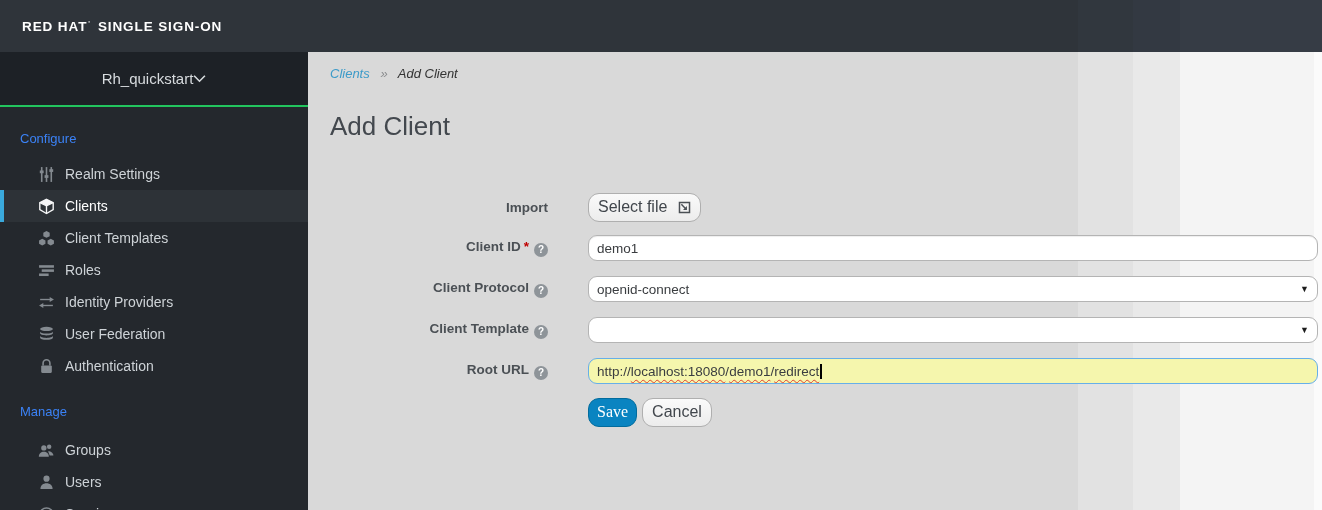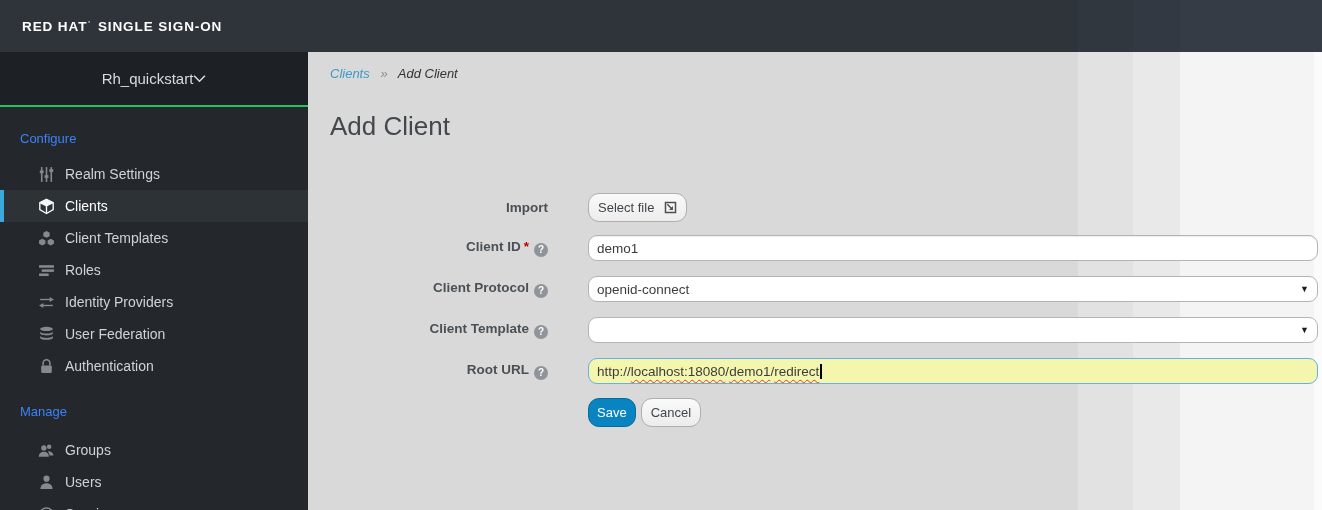--- a/index.html
+++ b/index.html
@@ -70,23 +70,23 @@
     padding:0 8px; font-size:13.5px; color:#3a3d40; border-radius:9px;
     font-family:inherit;
   }
   .text-input { box-shadow:inset 0 1px 1px rgba(0,0,0,.07); }
   .select { padding-right:36px; display:flex; align-items:center; position:relative; cursor:pointer; }
   .select .sel-caret { position:absolute; right:8px; top:8px; font-size:9px; color:#1d1d1d; line-height:1; }
   .url-input { display:flex; align-items:center; background:#f5f6ad; border-color:#66afe9; white-space:pre;text-align:center; }
   .squiggle { text-decoration-line:underline; text-decoration-style:wavy; text-decoration-color:#e03c31; text-decoration-thickness:1px; text-underline-offset:3px; text-decoration-skip-ink:none; }
   .caret-bar { display:inline-block; width:1.5px; height:15px; background:#000; margin-left:1px; }
 
-  .btn { height:29px; font-size:13px; font-family:inherit; cursor:pointer; border-radius:11px; white-space:nowrap; }
+  .btn { height:29px; font-size:16px; font-family:inherit; cursor:pointer; border-radius:11px; white-space:nowrap; }
   .btn-default { background:linear-gradient(#fafafa,#ececec); border:1px solid #afafaf; color:#41464c; padding:0 9px; }
-  .btn-primary { background:#0a84c1; border:1px solid #026c9d; color:#fff; padding:0 8px; margin-right:5px; }
+  .btn-primary { background:#0a84c1; border:1px solid #026c9d; color:#fff; padding:0 8px; margin-right:5px;font-family:Liberation Serif, serif; }
   .btn-file .file-icon svg { width:13px; height:13px; vertical-align:-2px; margin-left:6px; }
   .buttons-indent { margin-left:280px; }
 </style>
 </head>
 <body>
 
 <div class="topbar">
   <div class="brand"><span>RED HAT</span><span class="brand-mark">'</span><span>SINGLE SIGN-ON</span></div>
 </div>
 

